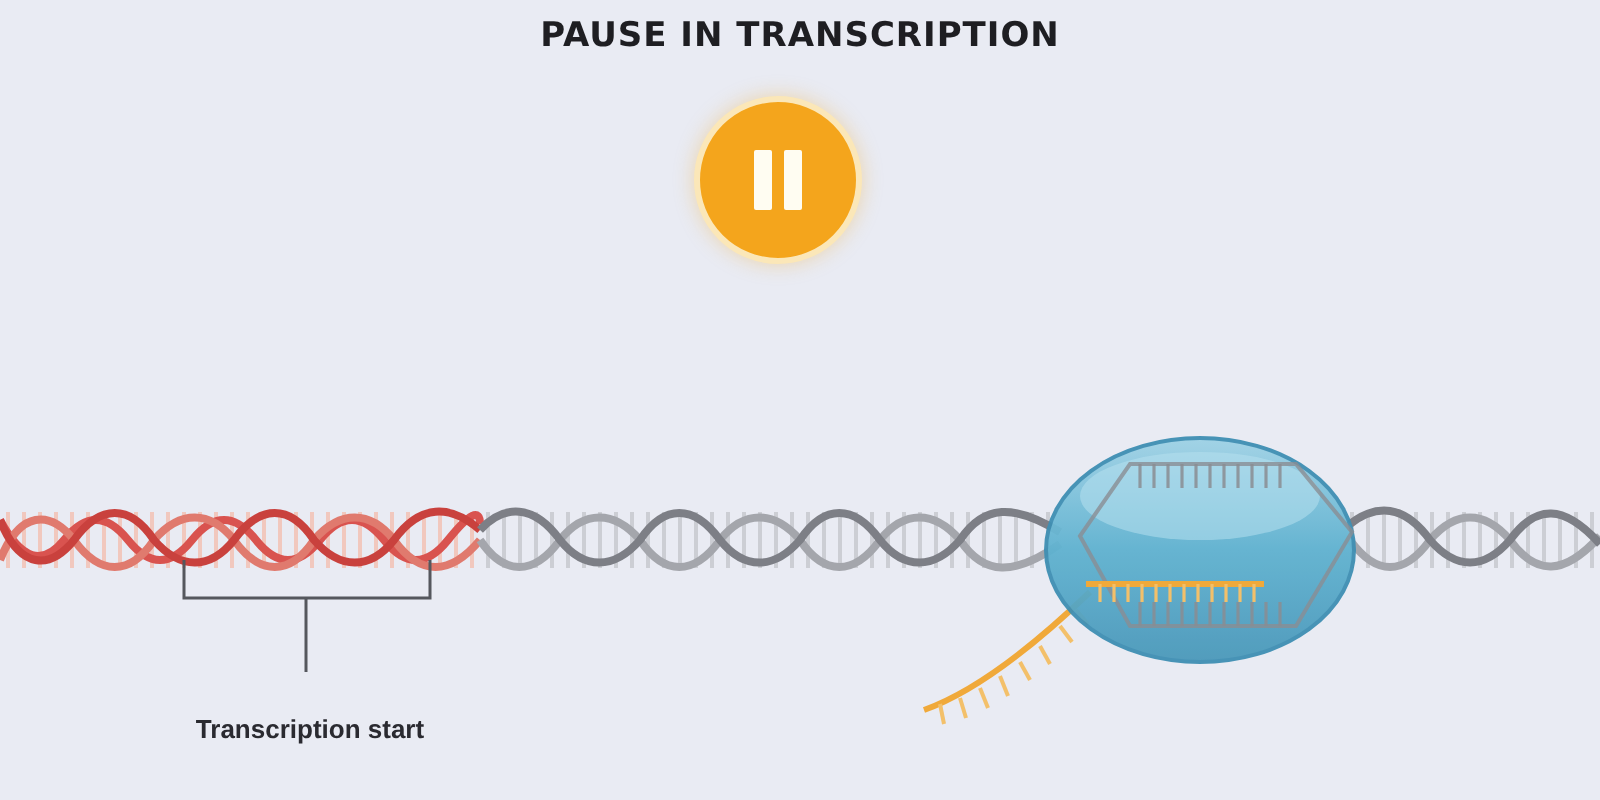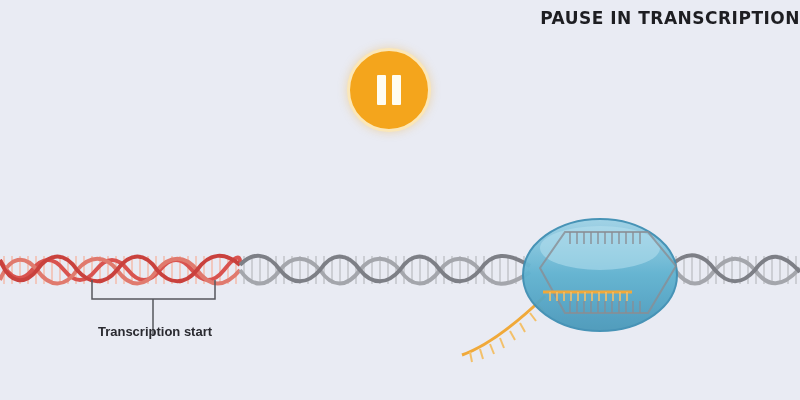--- a/index.html
+++ b/index.html
@@ -1,21 +1,21 @@
 <!DOCTYPE html>
 <html><head>
 <meta charset="utf-8">
 <style>
   html, body { margin:0; padding:0; }
   body { width:800px; height:400px; overflow:hidden; background:#e9ebf3; font-family:"Liberation Sans", sans-serif; position:relative; }
-  .title { position:absolute; top:8px; left:0; width:800px; text-align:right; font-family:"DejaVu Sans", sans-serif; font-weight:bold; font-size:17px; letter-spacing:0.5px; color:#1e1e22; }
+  .title { position:absolute; top:8px; left:0; width:800px; text-align:center; font-family:"DejaVu Sans", sans-serif; font-weight:bold; font-size:17px; letter-spacing:0.5px; color:#1e1e22; }
   .pause-btn { position:absolute; left:347px; top:48px; width:84px; height:84px; border-radius:50%; background:#f4a51c; border:3px solid #fbe7b8; box-sizing:border-box; box-shadow:0 0 10px rgba(240,170,40,0.35); display:flex; align-items:center; justify-content:center; cursor:pointer; }
   .pause-bar { width:9px; height:30px; background:#fffdf2; margin:0 3px; border-radius:1px; }
   svg.diagram { position:absolute; left:0; top:0; }
-  .label { position:absolute; left:70px; top:323px; width:170px; text-align:center; font-family:"Liberation Sans", sans-serif; font-weight:bold; font-size:13px; line-height:17px; color:#2a2a30; }
+  .label { position:absolute; left:70px; top:356px; width:170px; text-align:center; font-family:"Liberation Sans", sans-serif; font-weight:bold; font-size:13px; line-height:17px; color:#2a2a30; }
 </style>
 </head>
 <body>
 
 <div class="title">PAUSE IN TRANSCRIPTION</div>
 
 <div class="pause-btn">
   <div class="pause-bar"></div>
   <div class="pause-bar"></div>
 </div>

